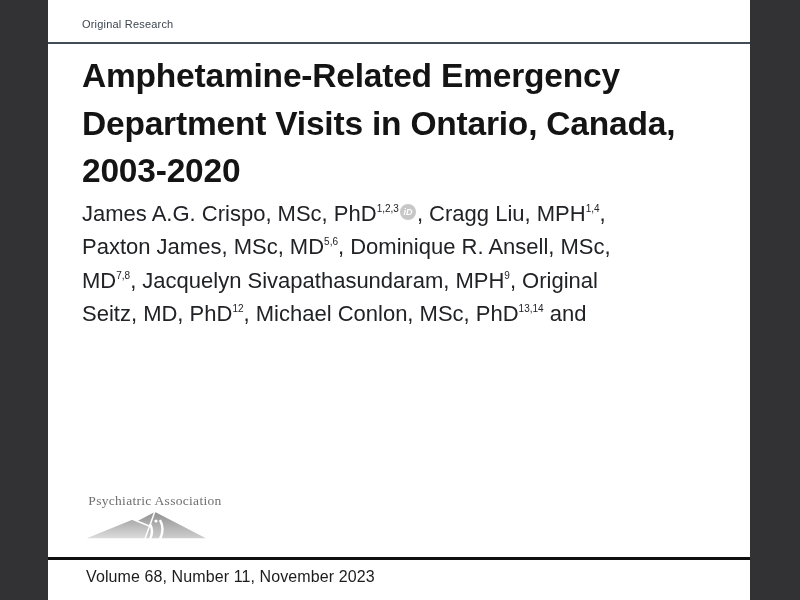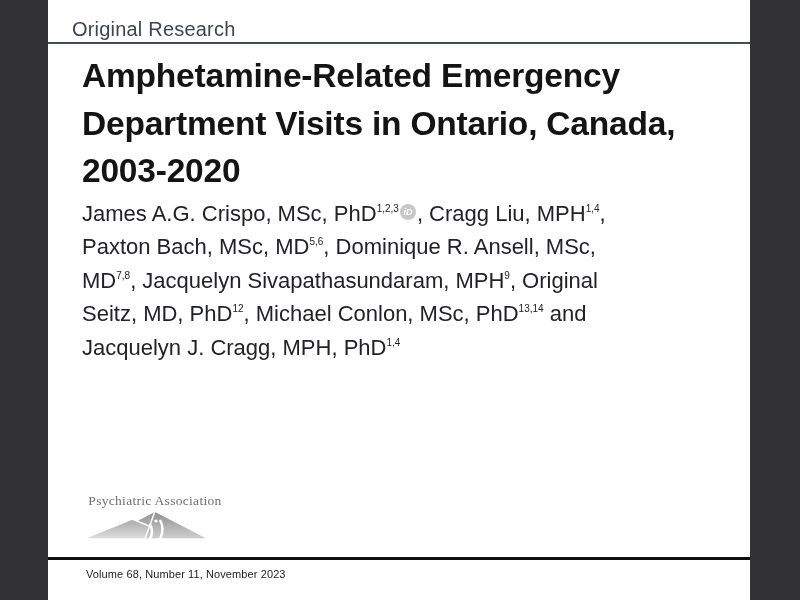--- a/index.html
+++ b/index.html
@@ -6,21 +6,21 @@
   html,body { width:800px; height:600px; background:#ffffff; overflow:hidden;
               font-family:"Liberation Sans", sans-serif; }
   .stage { position:relative; width:800px; height:600px; background:#fff; }
 
   .side-bar { position:absolute; top:0; height:600px; background:#323234; }
   .side-bar.left  { left:0;  width:48px; }
   .side-bar.right { left:750px; width:50px; }
 
   .content { position:absolute; left:48px; top:0; width:702px; height:600px; background:#fff; }
 
-  .kicker { position:absolute; top:18px; left:24px; font-size:20px; color:#3b4651;
+  .kicker { position:absolute; top:18px; left:34px; font-size:11px; color:#3b4651;
             letter-spacing:0.2px; }
   .header-rule { position:absolute; top:42px; left:0; width:702px; height:2px; background:#414c57; }
 
   .main { position:absolute; top:52px; left:34px; width:622px; color:#212121; }
   h1.title { font-size:33.5px; line-height:47.5px; font-weight:700; color:#141414;
              letter-spacing:-0.2px; }
   .subtitle { margin-top:-2px; font-size:24.5px; line-height:38px; color:#222327; font-weight:400; }
   .authors { margin-top:2px; font-size:22px; line-height:33.5px; color:#212226; }
   .author-line { white-space:nowrap; }
   .authors sup { font-size:10px; line-height:0; position:relative; top:-9px; vertical-align:baseline; }
@@ -29,42 +29,41 @@
            line-height:16px; text-align:center; vertical-align:6px; margin:0 1px 0 1px;
            font-style:italic; letter-spacing:0; }
 
   .logo { position:absolute; top:494px; left:27px; width:160px; text-align:center; }
   .logo .logo-text { font-family:"Liberation Serif", serif; color:#6f6f6f;
                      font-size:13.5px; line-height:14px; letter-spacing:0.3px; }
   .logo svg { display:block; margin:1px auto 0; }
 
   .footer-divider { position:absolute; top:557px; left:0; width:702px; height:3px;
                     background:#0f0f0f; z-index:5; }
-  .issue-info { position:absolute; top:568px; left:38px; font-size:11px; color:#1c1c1c;
+  .issue-info { position:absolute; top:568px; left:38px; font-size:16px; color:#1c1c1c;
                 letter-spacing:0.1px; }
 </style>
 </head>
 <body>
 
 <div class="stage">
   <div class="side-bar left"></div>
   <div class="side-bar right"></div>
 
   <div class="content">
     <div class="kicker">Original Research</div>
     <div class="header-rule"></div>
 
     <div class="main">
       <h1 class="title">Amphetamine-Related Emergency Department Visits in Ontario, Canada, 2003-2020</h1>
       <div class="authors">
           <div class="author-line"><span>James A.G. Crispo, MSc, PhD</span><sup>1,2,3</sup><span class="orcid">iD</span><span>, Cragg Liu, MPH</span><sup>1,4</sup><span>,</span></div>
-          <div class="author-line"><span>Paxton Bach, MSc, MD</span><sup>5,6</sup><span>, Dominique R. Ansell, MSc,</span></div>
+          <div class="author-line"><span>Paxton James, MSc, MD</span><sup>5,6</sup><span>, Dominique R. Ansell, MSc,</span></div>
           <div class="author-line"><span>MD</span><sup>7,8</sup><span>, Jacquelyn Sivapathasundaram, MPH</span><sup>9</sup><span>, Original</span></div>
           <div class="author-line"><span>Seitz, MD, PhD</span><sup>12</sup><span>, Michael Conlon, MSc, PhD</span><sup>13,14</sup><span> and</span></div>
-          <div class="author-line"><span>Jacquelyn J. Cragg, MPH, PhD</span><sup>1,4</sup></div>
         </div>
     </div>
 
     <div class="logo">
       <div class="logo-text">Psychiatric Association</div>
       <svg width="160" height="30" viewBox="0 0 160 30">
         <defs>
           <linearGradient id="g1" x1="0" y1="0" x2="0" y2="1">
             <stop offset="0" stop-color="#8f8f8f"></stop>
             <stop offset="1" stop-color="#cfcfcf"></stop>

